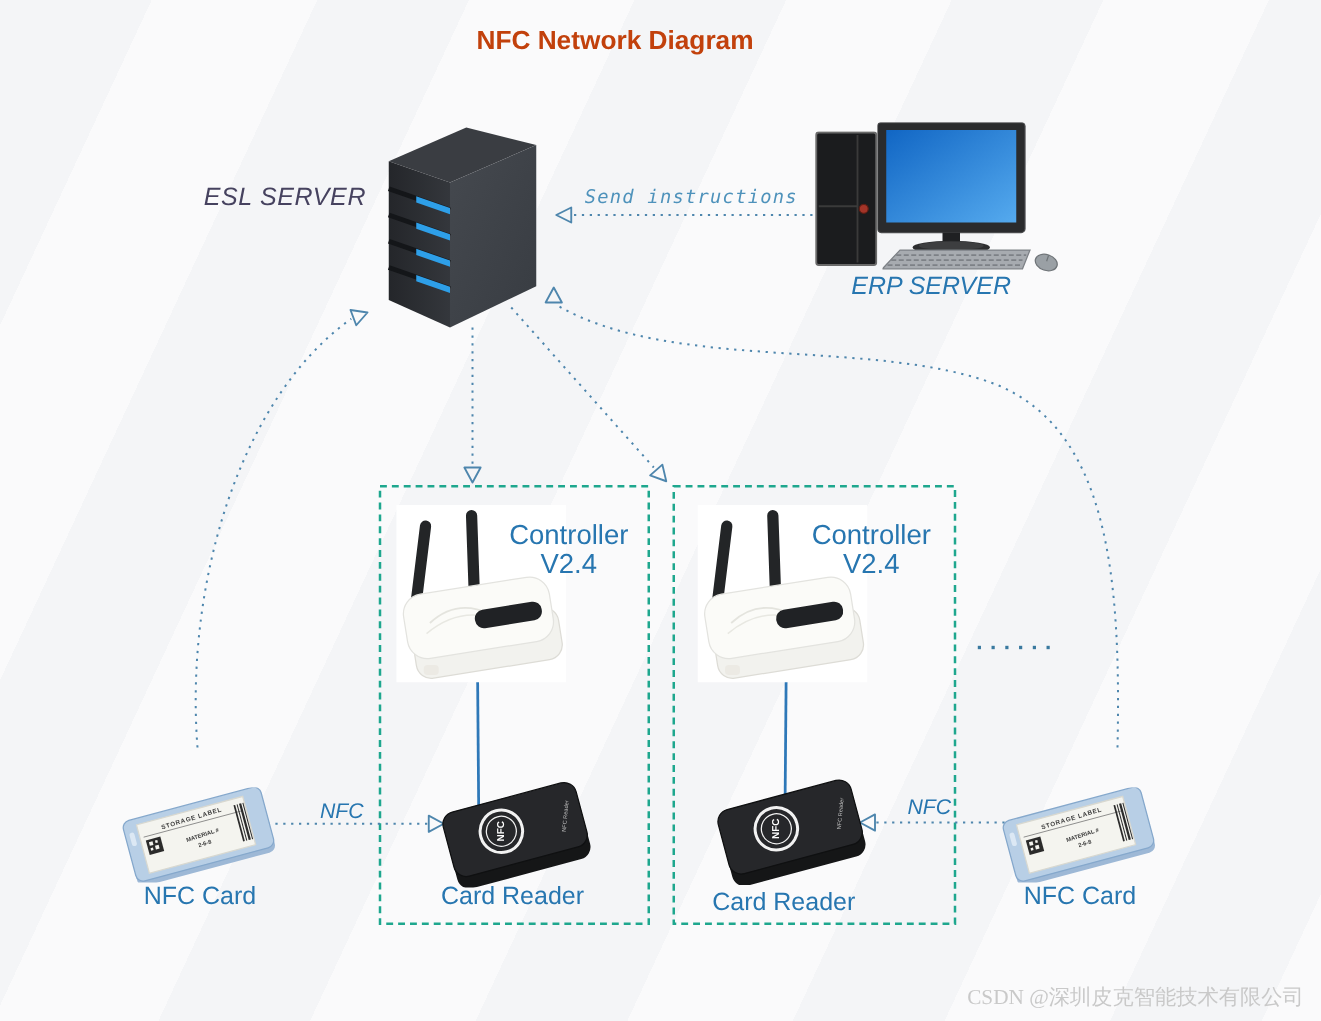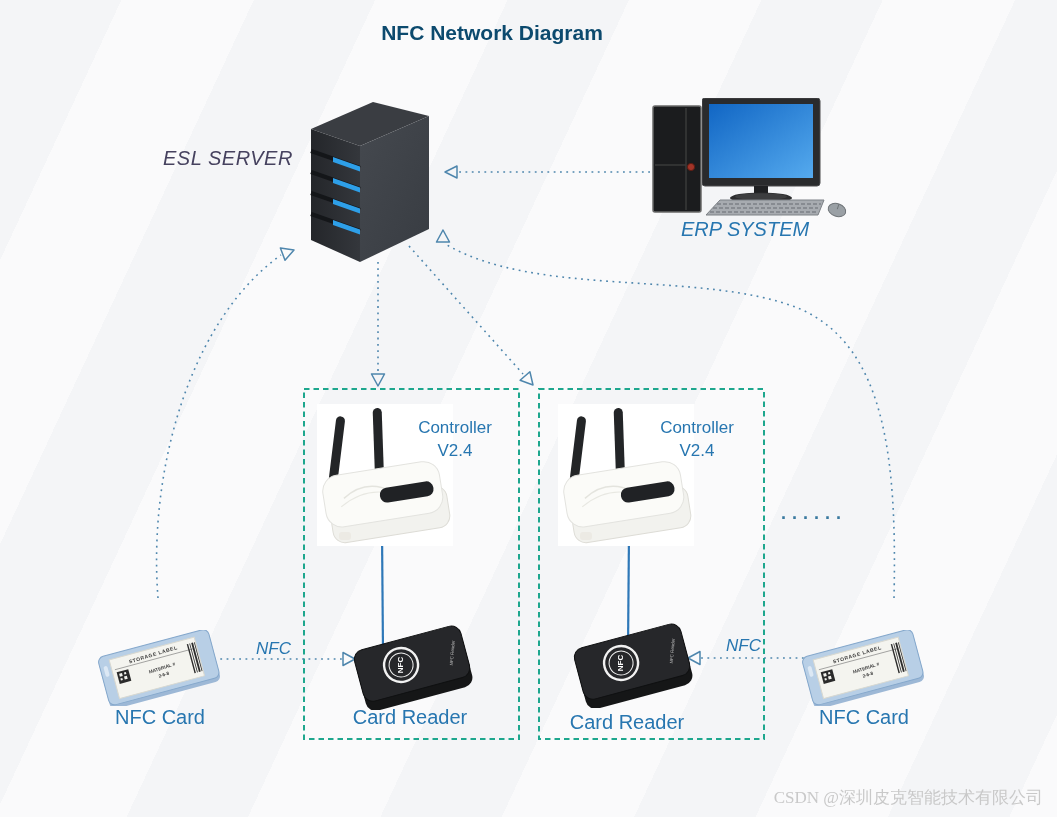--- a/index.html
+++ b/index.html
@@ -12,25 +12,25 @@
     position:absolute;inset:0;pointer-events:none;
     background:
       repeating-linear-gradient(115deg,
         rgba(255,255,255,0) 0px, rgba(255,255,255,0) 110px,
         rgba(255,255,255,.55) 110px, rgba(255,255,255,.55) 230px);
   }
   .abs{position:absolute;}
   svg{display:block;}
   .lbl{white-space:nowrap;font-style:italic;}
   .title{
-    font-size:21px;font-weight:bold;color:#0c4a6e;text-align:center;
+    font-size:21px;font-weight:bold;color:#c2410c;text-align:center;
   }
   .esl-lbl{font-size:20px;color:#46425f;letter-spacing:.5px;}
   .blue-lbl{font-size:20px;color:#2776b0;}
-  .ctrl-lbl{font-size:17px;color:#2776b0;text-align:center;line-height:23px;}
+  .ctrl-lbl{font-size:22px;color:#2776b0;text-align:center;line-height:23px;}
   .nfc-lbl{font-size:17px;color:#2776b0;}
   .send-lbl{
     font-family:"DejaVu Sans Mono", monospace;
     font-size:15px;color:#4e92bb;letter-spacing:1px;text-align:center;
   }
   .ellipsis{
     font-size:18px;font-weight:bold;color:#39799f;letter-spacing:5px;
   }
   .watermark{
     font-family:Liberation Serif, serif;
@@ -240,22 +240,23 @@
         <rect x="100.6" y="22" width="1.8" height="30"></rect>
         <rect x="103.4" y="22" width="0.8" height="30"></rect>
       </g>
     </g>
   </svg>
 
   <div class="abs z3 title" style="left:352px;top:21px;width:280px">NFC Network Diagram</div>
 
   <div class="abs z3 lbl esl-lbl" style="left:163px;top:147px">ESL SERVER</div>
 
-
-  <div class="abs z3 lbl blue-lbl" style="left:681px;top:218px">ERP SYSTEM</div>
+  <div class="abs z3 lbl send-lbl" style="left:455px;top:148px;width:196px">Send instructions</div>
+
+  <div class="abs z3 lbl blue-lbl" style="left:681px;top:218px">ERP SERVER</div>
 
   <div class="abs z3 ctrl-lbl" style="left:389px;top:416px;width:132px">
     <span style="display:block">Controller</span>
     <span style="display:block">V2.4</span>
   </div>
 
   <div class="abs z3 ctrl-lbl" style="left:631px;top:416px;width:132px">
     <span style="display:block">Controller</span>
     <span style="display:block">V2.4</span>
   </div>

